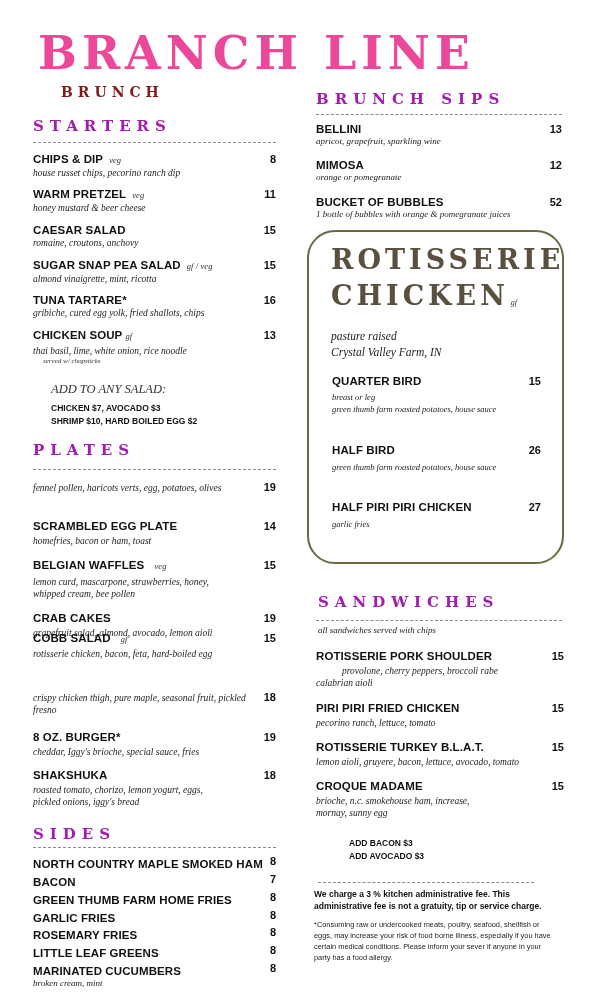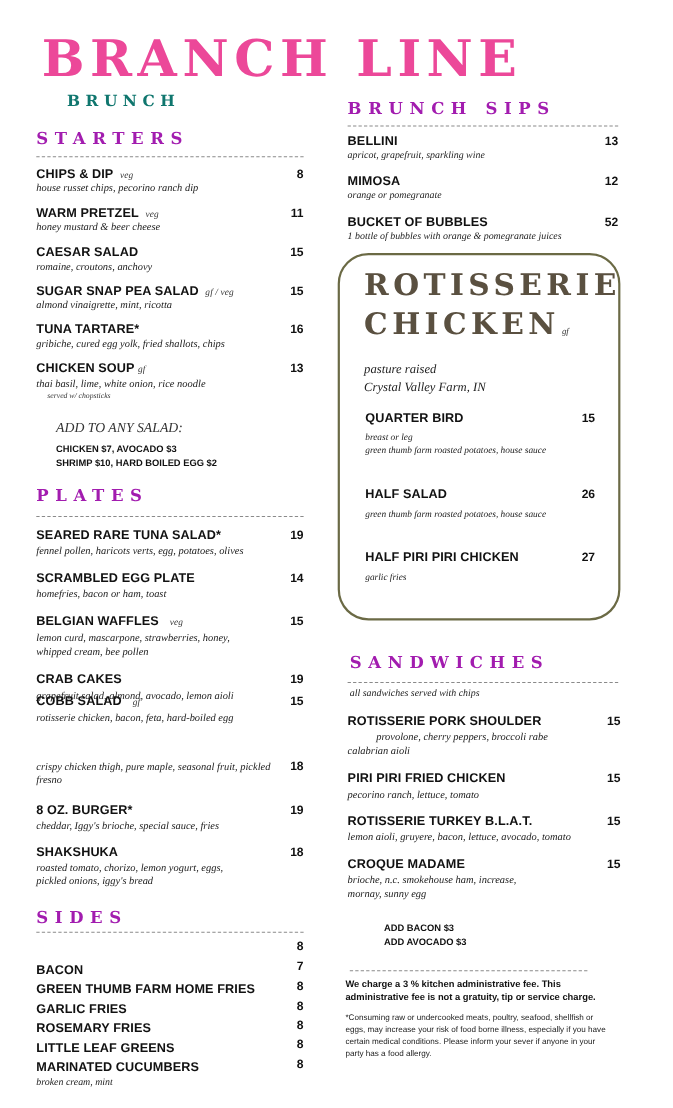--- a/index.html
+++ b/index.html
@@ -2,21 +2,21 @@
 <html><head>
 <meta charset="utf-8">
 <style>
   * { box-sizing: border-box; margin: 0; padding: 0; }
   html, body { width: 612px; height: 1007px; background: #ffffff; overflow: hidden; }
   body { position: relative; font-family: "Liberation Sans", sans-serif; color: #111; }
 
   .brand { position: absolute; left: 38px; top: 30px; font-family: "DejaVu Serif", serif; font-weight: bold;
            font-size: 46px; letter-spacing: 5px; color: #ec4899; line-height: 1; white-space: nowrap; }
   .brand-sub { position: absolute; left: 61px; top: 84px; font-family: "DejaVu Serif", serif; font-weight: bold;
-           font-size: 14px; letter-spacing: 5px; color: #0f766e; }
+           font-size: 14px; letter-spacing: 5px; color: #7f1d1d; }
 
   .sec-title { position: absolute; font-family: "DejaVu Serif", serif; font-weight: bold; font-size: 15px;
            letter-spacing: 6px; color: #a21caf; white-space: nowrap; }
   .dash { position: absolute; height: 0; border-top: 1px dashed #8a8a8a; }
 
   .item { position: absolute; }
   .name { font-family: "Liberation Sans", sans-serif; font-weight: bold; font-size: 11.5px; color: #111;
           letter-spacing: 0.1px; white-space: nowrap; line-height: 14px; }
   .tag { font-family: "Liberation Serif", serif; font-style: italic; font-weight: normal; font-size: 8.5px;
          color: #333; margin-left: 6px; }
@@ -83,21 +83,20 @@
 </div>
 
 <div class="addon-title" style="left:51px; top:382px;">ADD TO ANY SALAD:</div>
 <div class="addon-line" style="left:51px; top:403px;">CHICKEN $7, AVOCADO $3</div>
 <div class="addon-line" style="left:51px; top:416px;">SHRIMP $10, HARD BOILED EGG $2</div>
 
 <div class="sec-title" style="left:33px; top:441px;">PLATES</div>
 <div class="dash" style="left:33px; top:469px; width:243px;"></div>
 
 <div class="item" style="left:33px; top:480px; width:243px;">
-  <div class="name"><span>SEARED RARE TUNA SALAD*</span></div>
   <div class="price" style="right:0; top:0;">19</div>
   <div class="desc" style="margin-top:2px;">fennel pollen, haricots verts, egg, potatoes, olives</div>
 </div>
 <div class="item" style="left:33px; top:519px; width:243px;">
   <div class="name"><span>SCRAMBLED EGG PLATE</span></div>
   <div class="price" style="right:0; top:0;">14</div>
   <div class="desc" style="margin-top:2px;">homefries, bacon or ham, toast</div>
 </div>
 <div class="item" style="left:33px; top:558px; width:243px;">
   <div class="name"><span>BELGIAN WAFFLES</span><span class="tag" style="margin-left:10px;">veg</span></div>
@@ -129,20 +128,21 @@
   <div class="name"><span>SHAKSHUKA</span></div>
   <div class="price" style="right:0; top:0;">18</div>
   <div class="desc" style="margin-top:2px;">roasted tomato, chorizo, lemon yogurt, eggs,</div>
   <div class="desc">pickled onions, iggy's bread</div>
 </div>
 
 <div class="sec-title" style="left:33px; top:825px;">SIDES</div>
 <div class="dash" style="left:33px; top:847px; width:243px;"></div>
 
 <div class="side-row" style="top:854px;">
+  <span class="name">NORTH COUNTRY MAPLE SMOKED HAM</span>
   <span class="price">8</span>
 </div>
 <div class="side-row" style="top:872px;">
   <span class="name">BACON</span>
   <span class="price">7</span>
 </div>
 <div class="side-row" style="top:890px;">
   <span class="name">GREEN THUMB FARM HOME FRIES</span>
   <span class="price">8</span>
 </div>
@@ -189,21 +189,21 @@
 <div class="rot-note" style="top:328px;">pasture raised</div>
 <div class="rot-note" style="top:344px;">Crystal Valley Farm, IN</div>
 
 <div class="item" style="left:332px; top:374px; width:209px;">
   <div class="name"><span>QUARTER BIRD</span></div>
   <div class="price" style="right:0; top:0;">15</div>
   <div class="desc" style="font-size:8.5px; margin-top:3px;">breast or leg</div>
   <div class="desc" style="font-size:8.5px;">green thumb farm roasted potatoes, house sauce</div>
 </div>
 <div class="item" style="left:332px; top:443px; width:209px;">
-  <div class="name"><span>HALF SALAD</span></div>
+  <div class="name"><span>HALF BIRD</span></div>
   <div class="price" style="right:0; top:0;">26</div>
   <div class="desc" style="font-size:8.5px; margin-top:4px;">green thumb farm roasted potatoes, house sauce</div>
 </div>
 <div class="item" style="left:332px; top:500px; width:209px;">
   <div class="name"><span>HALF PIRI PIRI CHICKEN</span></div>
   <div class="price" style="right:0; top:0;">27</div>
   <div class="desc" style="font-size:8.5px; margin-top:4px;">garlic fries</div>
 </div>
 
 <div class="sec-title" style="left:318px; top:593px;">SANDWICHES</div>

